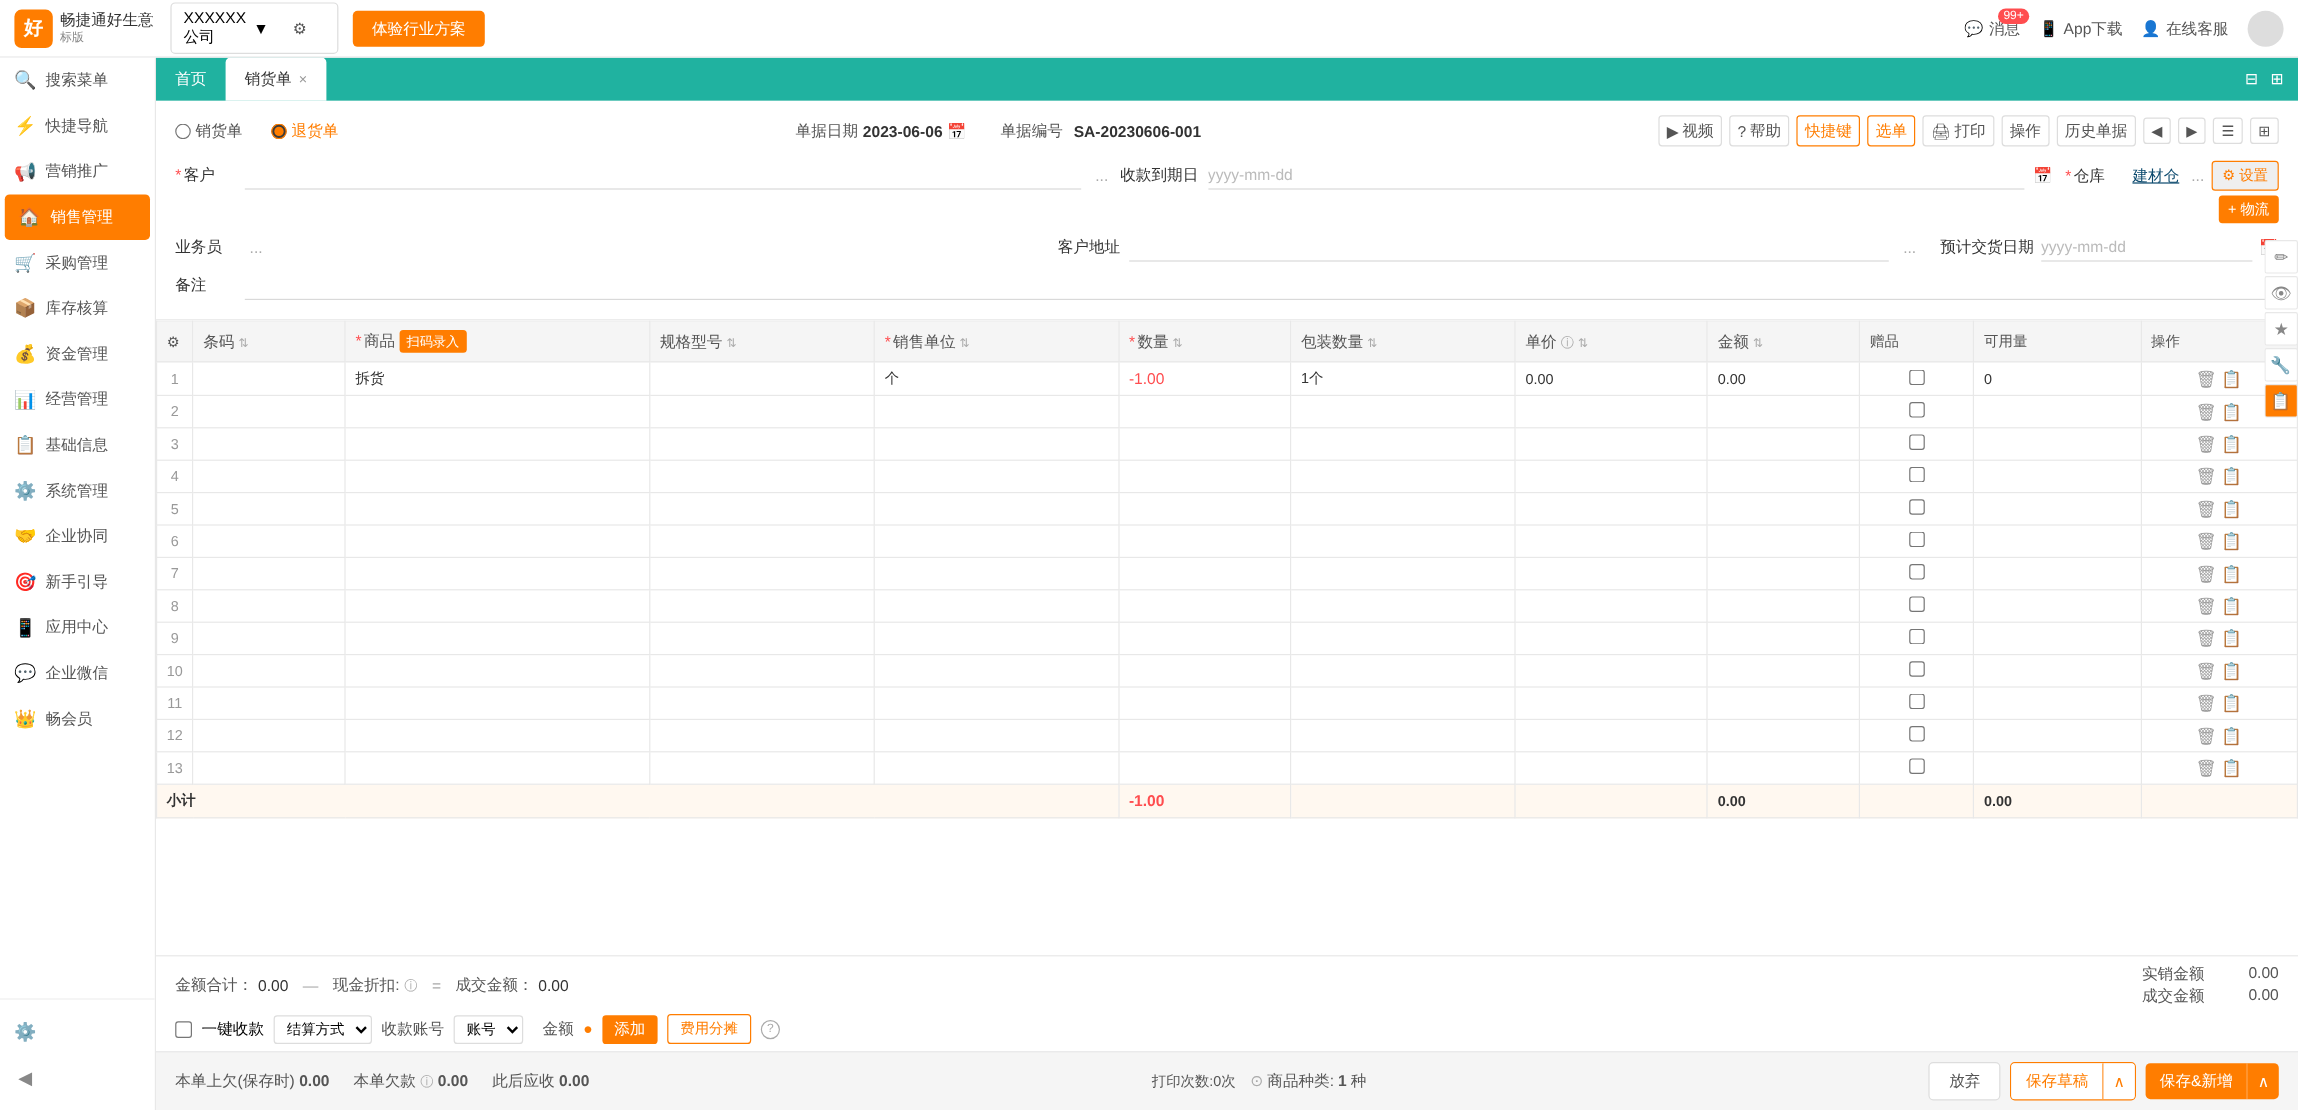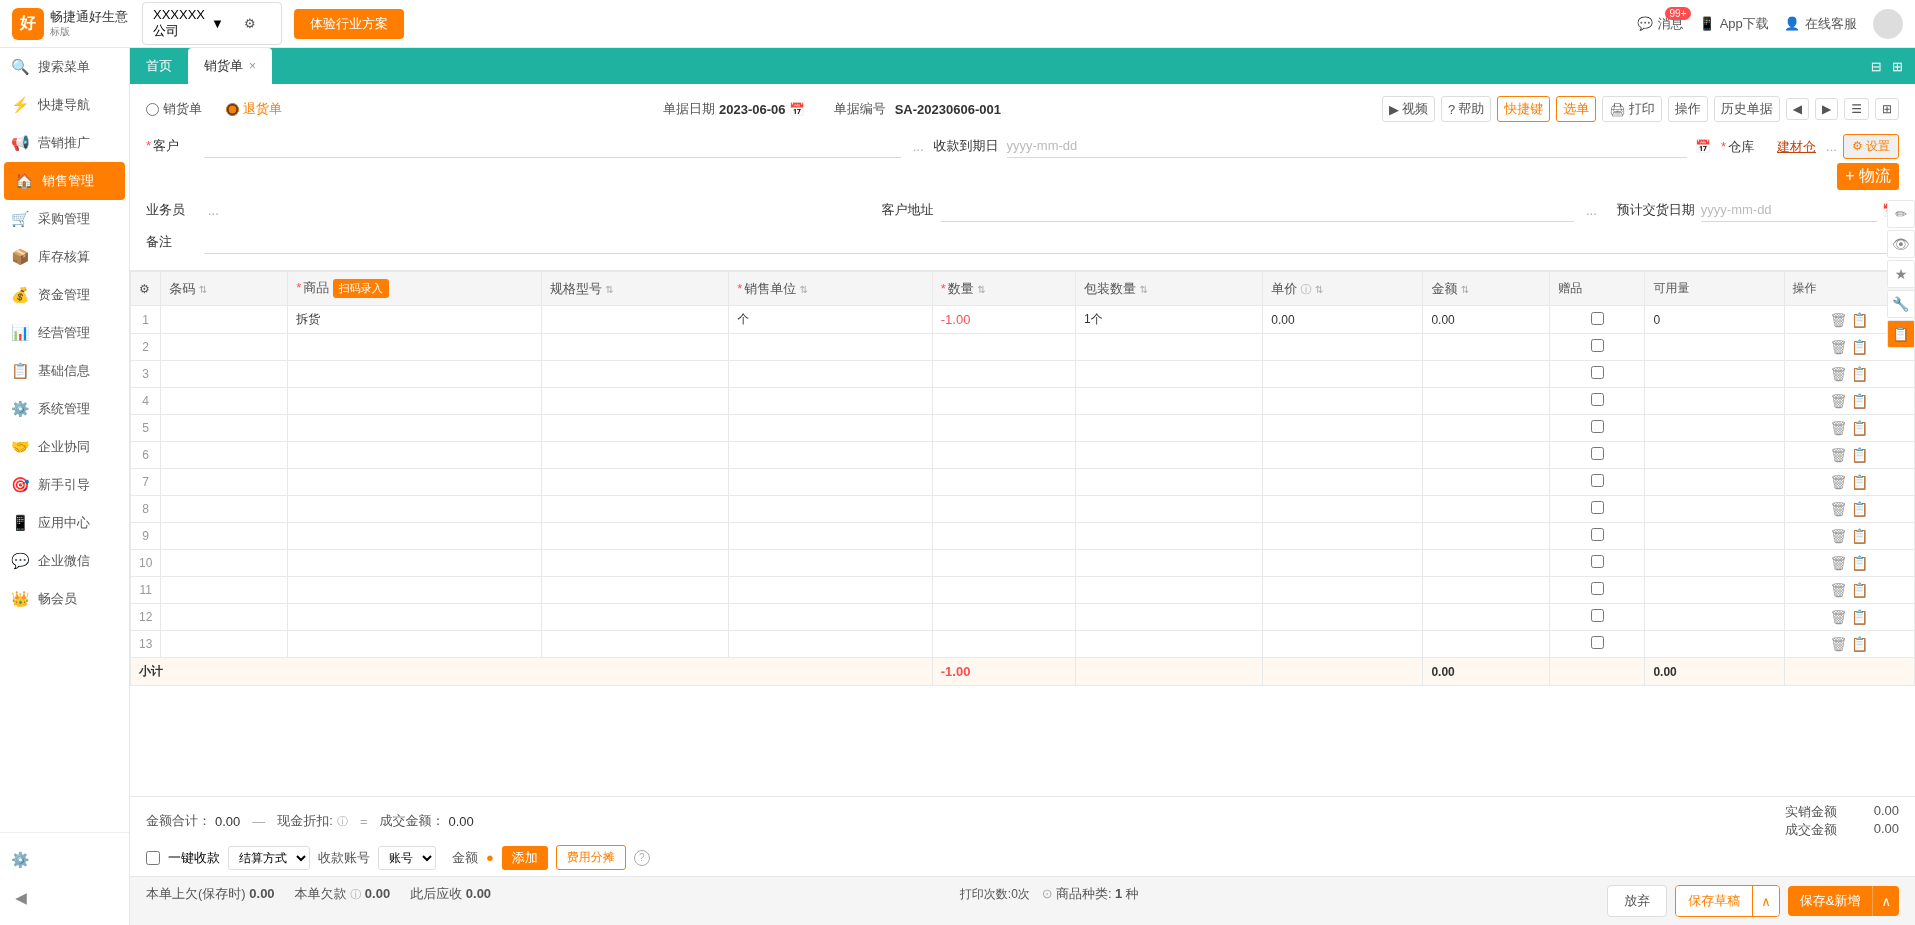--- a/index.html
+++ b/index.html
@@ -52,21 +52,21 @@
     .toolbar-btns { display: flex; align-items: center; gap: 6px; }
     .toolbar-btn { display: flex; align-items: center; gap: 3px; color: #555; cursor: pointer; font-size: 12px; padding: 3px 6px; border: 1px solid #ddd; border-radius: 3px; background: white; }
     .toolbar-btn.orange { color: #ff7d00; border-color: #ff7d00; }
     .field-row { display: flex; align-items: center; gap: 8px; }
     .field-label { color: #333; white-space: nowrap; min-width: 50px; }
     .field-label.required::before { content: '*'; color: #ff4d4f; margin-right: 2px; }
     .field-input { flex: 1; border: none; border-bottom: 1px solid #d9d9d9; padding: 4px 0; color: #0f172a; outline: none; background: transparent; min-width: 0; }
     .field-input::placeholder { color: #bbb; }
     .field-dots { color: #aaa; cursor: pointer; margin-left: 4px; }
     .setting-btn { border: 1px solid #ff7d00; color: #ff7d00; border-radius: 3px; padding: 3px 8px; cursor: pointer; font-size: 12px; }
-    .logistics-btn { background: #ff7d00; color: white; border-radius: 3px; padding: 3px 8px; cursor: pointer; font-size: 16px; border: none; }
+    .logistics-btn { background: #ff7d00; color: white; border-radius: 3px; padding: 3px 8px; cursor: pointer; font-size: 12px; border: none; }
 
     
     .table-container { flex: 1; overflow: auto; background: white; }
     table { width: 100%; border-collapse: collapse; }
     thead tr { background: #f5f5f5; }
     th { padding: 7px 8px; text-align: left; font-weight: normal; color: #555; border: 1px solid #e8e8e8; white-space: nowrap; font-size: 12px; }
     td { padding: 5px 8px; border: 1px solid #e8e8e8; color: #333; font-size: 12px; }
     .required-col::before { content: '*'; color: #ff4d4f; margin-right: 2px; }
     .scan-btn { background: #ff7d00; color: white; border: none; border-radius: 3px; padding: 2px 6px; font-size: 11px; cursor: pointer; }
     .row-num { color: #999; text-align: center; }
@@ -82,21 +82,21 @@
     .summary-row { display: flex; align-items: center; gap: 12px; margin-bottom: 6px; }
     .summary-item { display: flex; align-items: center; gap: 4px; color: #555; font-size: 12px; }
     .summary-divider { color: #aaa; }
     .payment-row { display: flex; align-items: center; gap: 8px; }
     .checkbox-small { width: 14px; height: 14px; }
     .payment-select { border: 1px solid #ddd; border-radius: 3px; padding: 3px 6px; font-size: 12px; background: white; }
     .add-btn { background: #ff7d00; color: white; border: none; border-radius: 3px; padding: 3px 10px; cursor: pointer; font-size: 13px; display: flex; align-items: center; gap: 3px; }
     .expense-btn { border: 1px solid #ff7d00; color: #ff7d00; border-radius: 3px; padding: 3px 10px; cursor: pointer; background: white; font-size: 12px; }
 
     
-    .footer-bar { background: #f5f5f5; border-top: 1px solid #e8e8e8; padding: 8px 16px; display: flex; align-items: flex-start; flex-shrink: 0; }
+    .footer-bar { background: #f5f5f5; border-top: 1px solid #e8e8e8; padding: 8px 16px; display: flex; align-items: center; flex-shrink: 0; }
     .footer-stats { display: flex; gap: 20px; font-size: 12px; color: #555; }
     .footer-actions { margin-left: auto; display: flex; align-items: center; gap: 12px; }
     .footer-right { display: flex; align-items: center; gap: 8px; }
     .abandon-btn { border: 1px solid #ddd; background: white; border-radius: 4px; padding: 6px 16px; cursor: pointer; color: #555; }
     .print-count { font-size: 12px; color: #555; }
     .product-type { font-size: 12px; color: #555; }
 
     
     .right-float { position: fixed; right: 0; top: 200px; display: flex; flex-direction: column; gap: 2px; z-index: 100; }
     .float-btn { width: 28px; height: 28px; background: white; border: 1px solid #e8e8e8; display: flex; align-items: center; justify-content: center; cursor: pointer; font-size: 14px; color: #888; border-radius: 2px; }
@@ -289,21 +289,21 @@
           <span class="field-dots">...</span>
         </div>
         <div class="field-row">
           <span class="field-label">收款到期日</span>
           <input class="field-input" placeholder="yyyy-mm-dd" style="flex: 1 1 0%;">
           <span class="field-calendar">📅</span>
         </div>
         <div style="display:flex;flex-direction:column;gap:4px;align-items:flex-end;">
           <div class="field-row" style="gap:6px;">
             <span class="field-label required">仓库</span>
-            <span style="color:#c2410c;text-decoration:underline;">建材仓</span>
+            <span style="color:#0c4a6e;text-decoration:underline;">建材仓</span>
             <span class="field-dots">...</span>
             <button class="setting-btn">⚙ 设置</button>
           </div>
           <button class="logistics-btn">+ 物流</button>
         </div>
       </div>
 
       <div style="display:grid;grid-template-columns:1fr 1fr auto;gap:10px 20px;align-items:center;margin-bottom:8px;">
         <div class="field-row">
           <span class="field-label">业务员</span>

